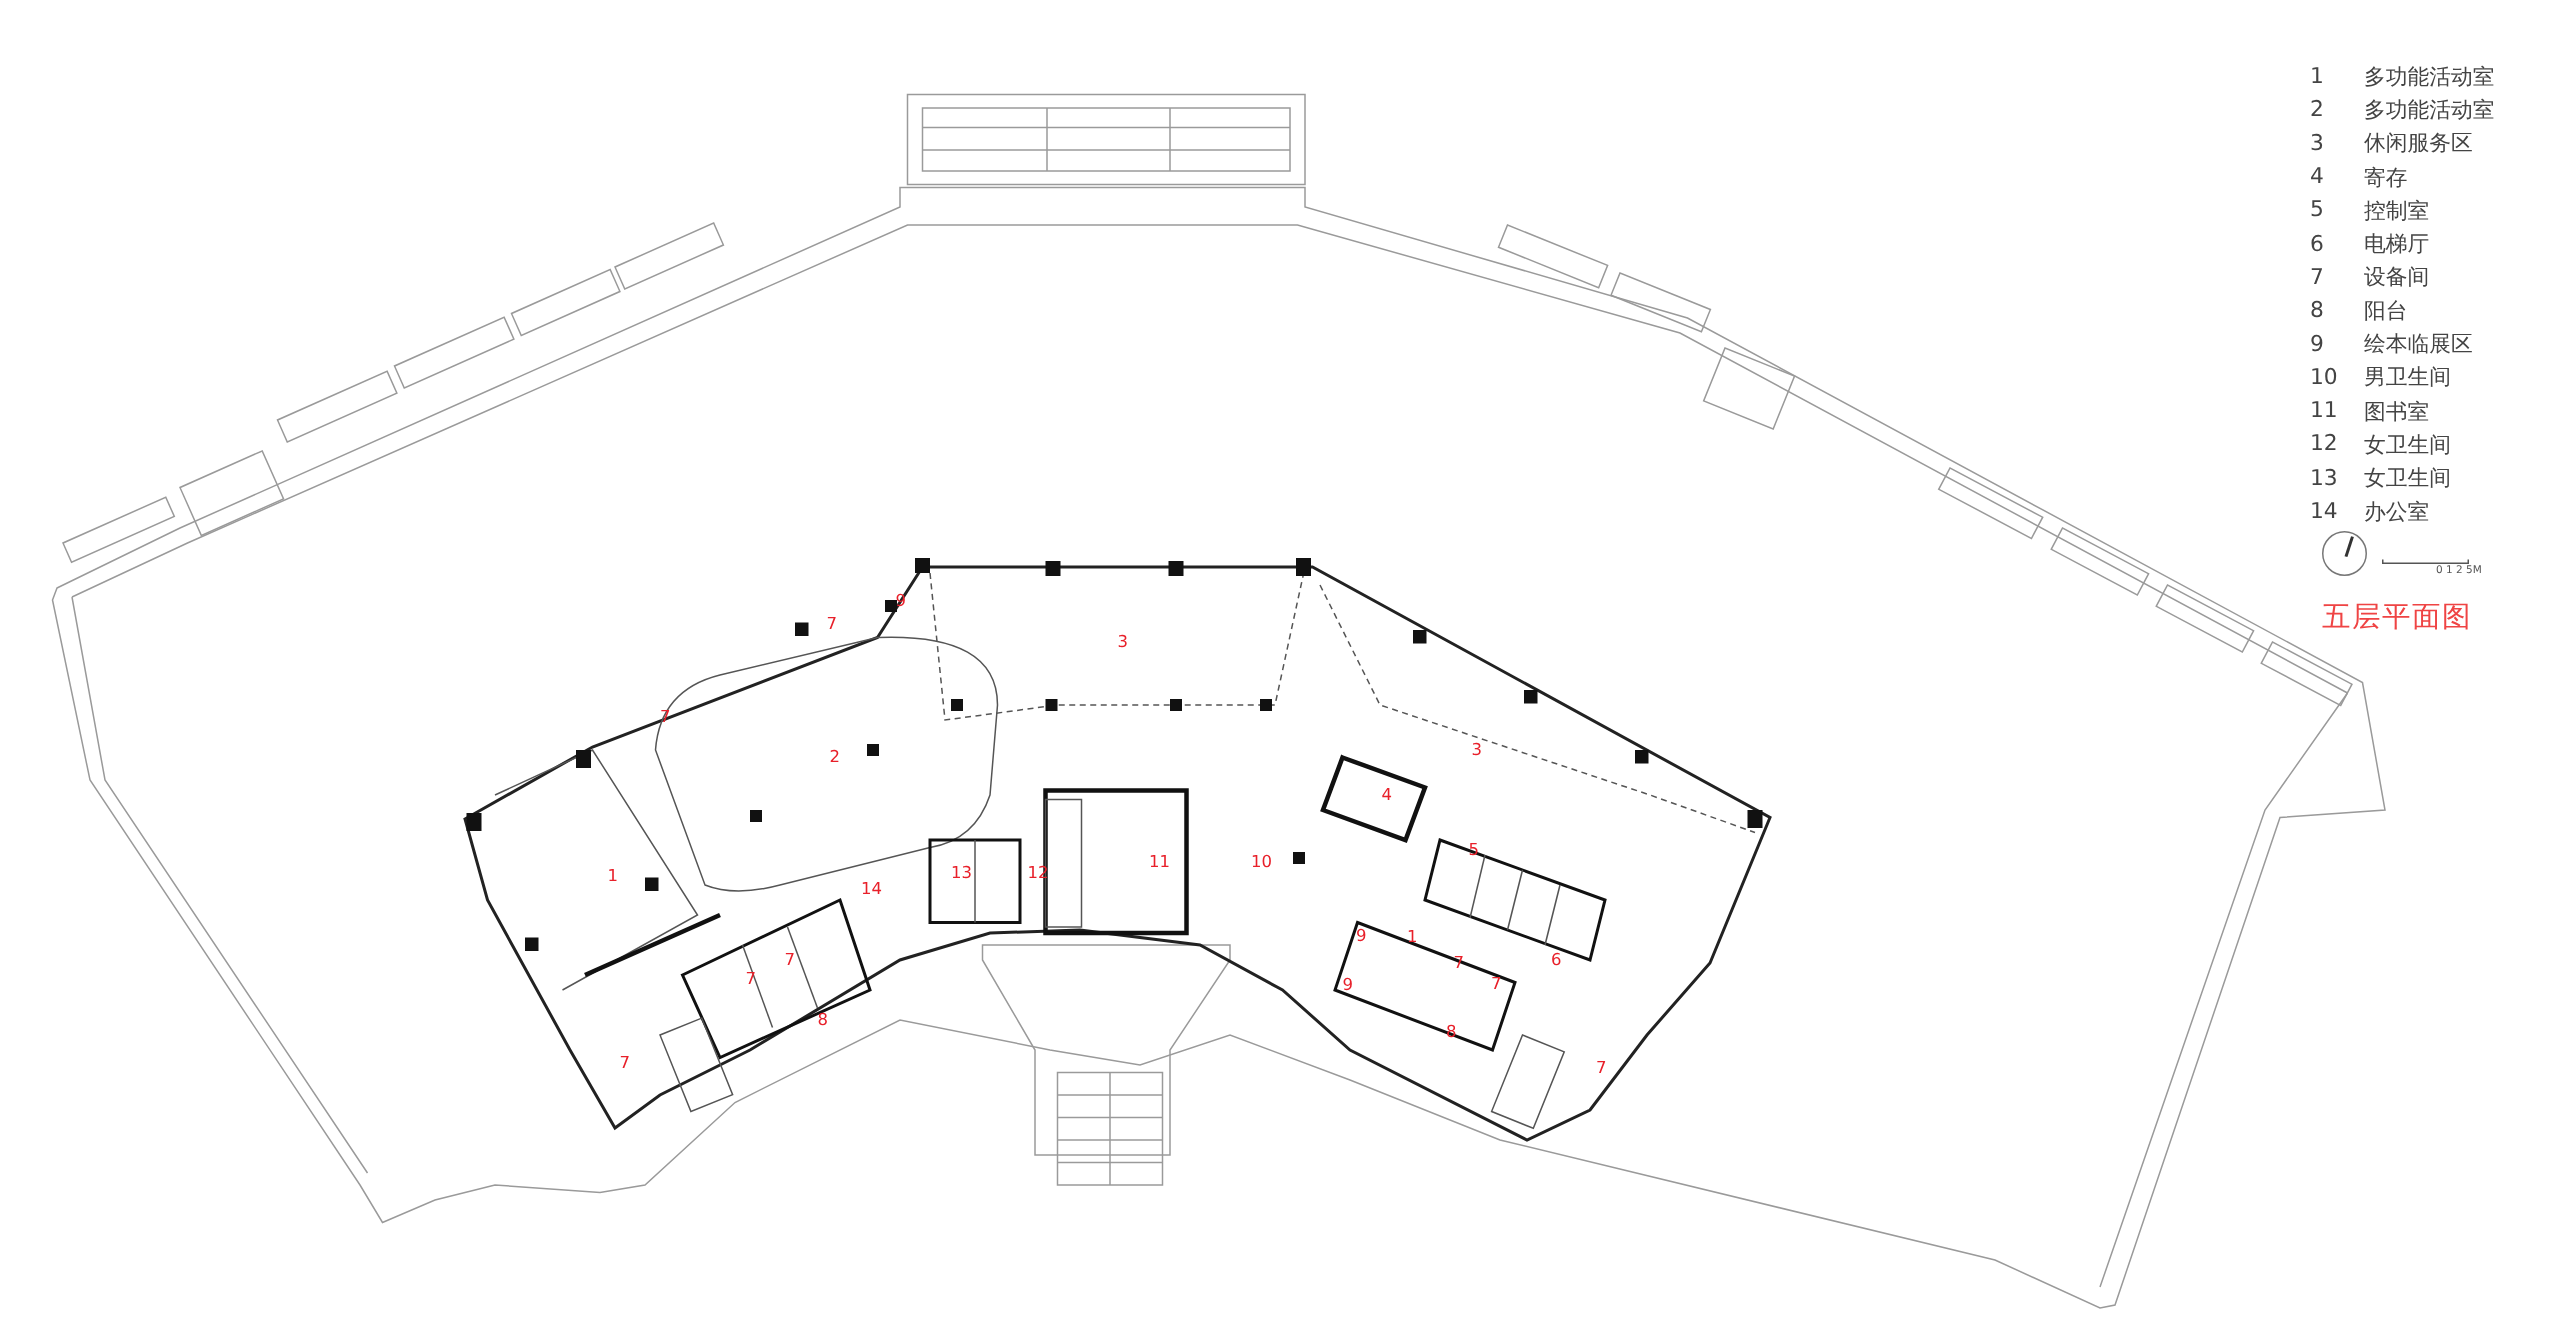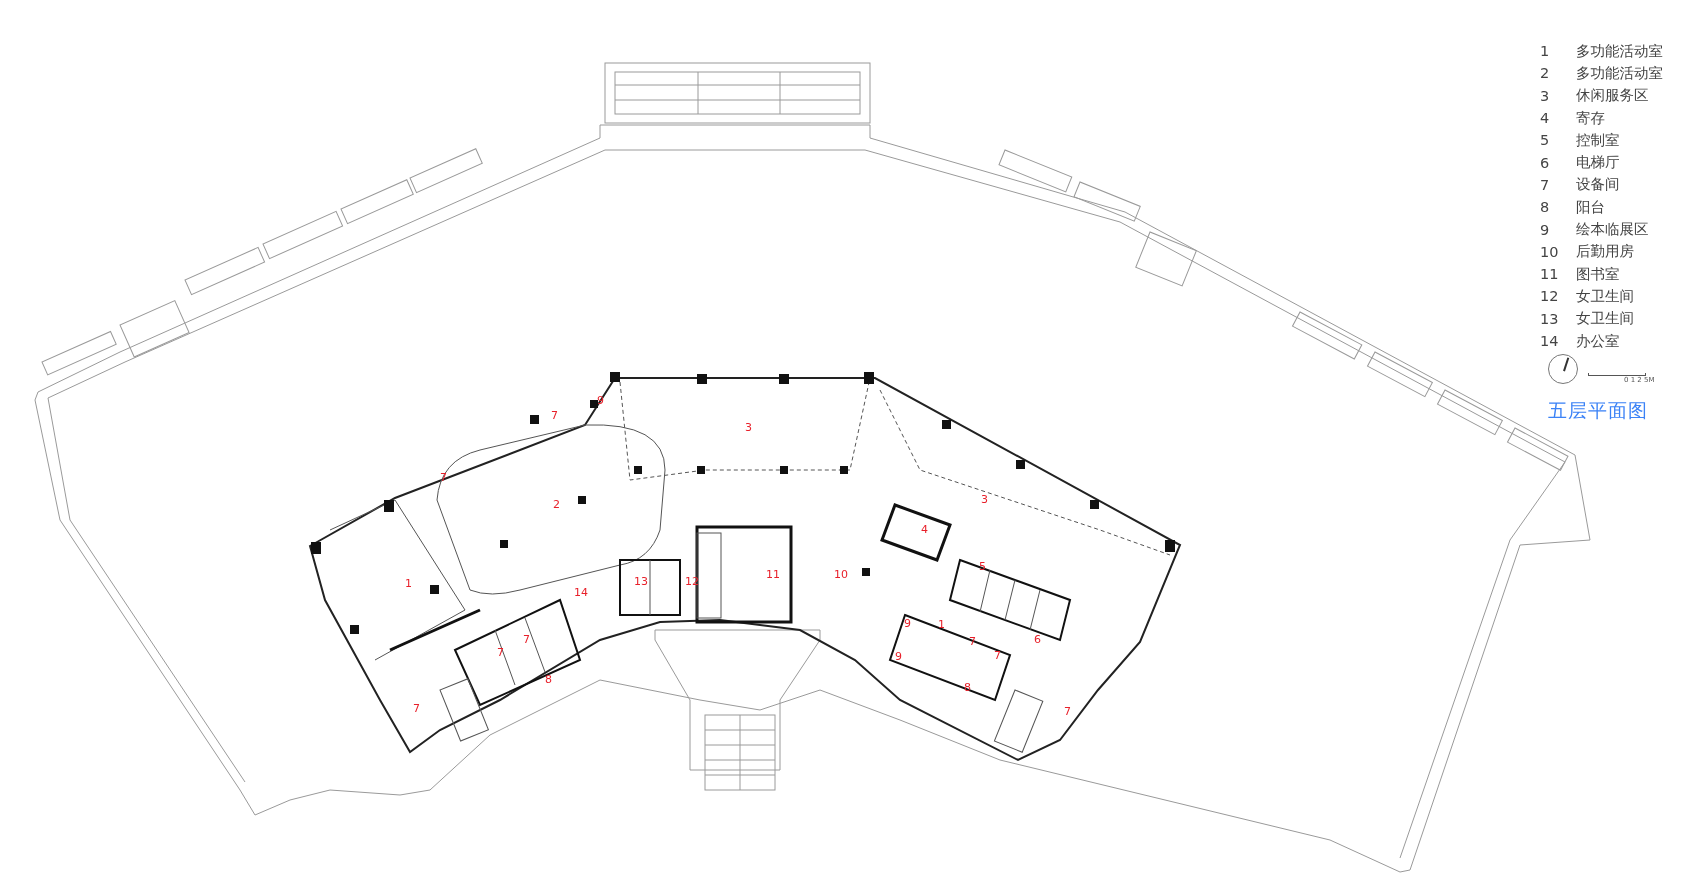--- a/index.html
+++ b/index.html
@@ -2,21 +2,21 @@
 <html><head>
 <meta charset="utf-8">
 <style>
   html,body{margin:0;padding:0;background:#ffffff;}
   body{width:1700px;height:880px;position:relative;overflow:hidden;font-family:"DejaVu Sans","Liberation Sans",sans-serif;}
   #plan{position:absolute;left:0;top:0;width:1700px;height:880px;}
   .legend{position:absolute;left:1540px;top:40px;width:160px;}
   .legend-row{display:flex;height:22.3px;align-items:center;font-size:14.5px;color:#444;}
   .legend-num{width:36px;display:inline-block;}
   .legend-name{display:inline-block;font-family:Liberation Serif, serif;}
-  .plan-title{position:absolute;left:1548px;top:398px;font-size:19px;color:#3b82f6;letter-spacing:1px;}
+  .plan-title{position:absolute;left:1548px;top:398px;font-size:19px;color:#ef4444;letter-spacing:1px;}
   .north{position:absolute;left:1548px;top:354px;width:28px;height:28px;border:1px solid #777;border-radius:50%;}
   .north-needle{position:absolute;left:14px;top:2px;width:1.5px;height:14px;background:#333;transform:rotate(18deg);transform-origin:bottom center;}
   .scale{position:absolute;left:1588px;top:360px;width:80px;height:20px;font-size:7px;color:#555;}
   .scale-bar{position:absolute;left:0;top:13px;width:56px;height:2px;border:1px solid #555;border-top:none;}
   .scale-labels{position:absolute;left:0;top:16px;width:80px;margin-left:36px;}
   .room-label{fill:#e8202a;font-size:11px;font-family:"DejaVu Sans","Liberation Sans",sans-serif;}
 </style>
 </head>
 <body>
 
@@ -187,21 +187,21 @@
   <div class="legend-row">
       <span class="legend-num">8</span>
       <span class="legend-name">阳台</span>
     </div>
   <div class="legend-row">
       <span class="legend-num">9</span>
       <span class="legend-name">绘本临展区</span>
     </div>
   <div class="legend-row">
       <span class="legend-num">10</span>
-      <span class="legend-name">后勤用房</span>
+      <span class="legend-name">男卫生间</span>
     </div>
   <div class="legend-row">
       <span class="legend-num">11</span>
       <span class="legend-name">图书室</span>
     </div>
   <div class="legend-row">
       <span class="legend-num">12</span>
       <span class="legend-name">女卫生间</span>
     </div>
   <div class="legend-row">

